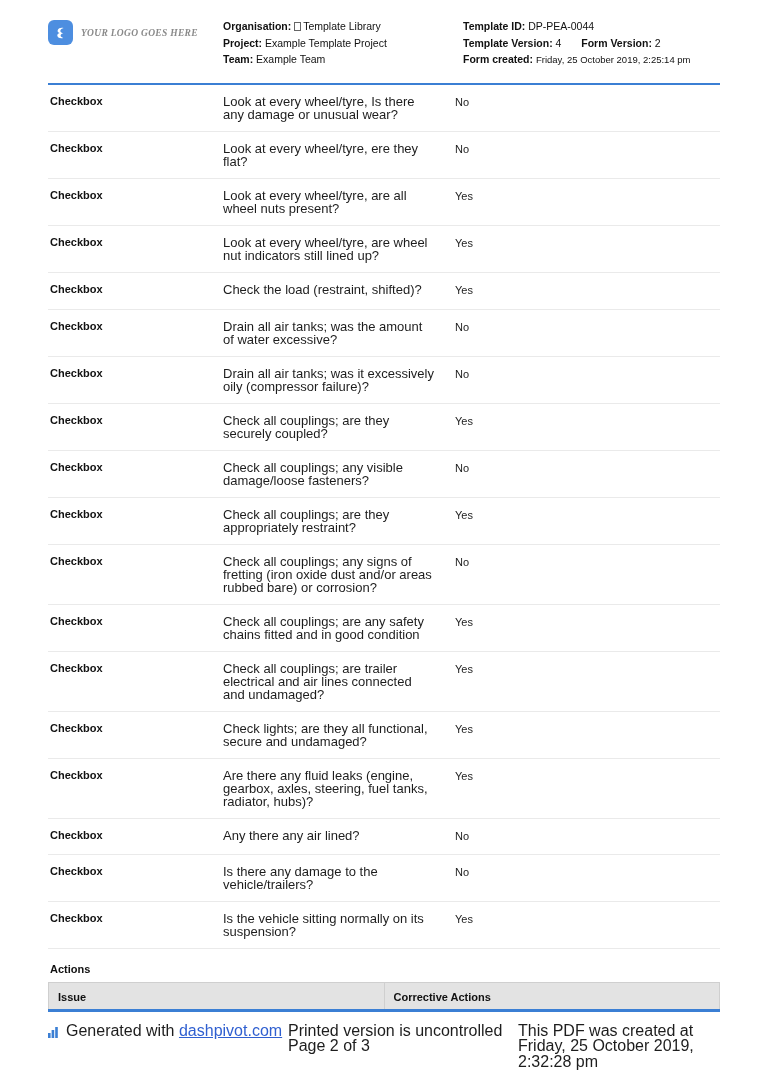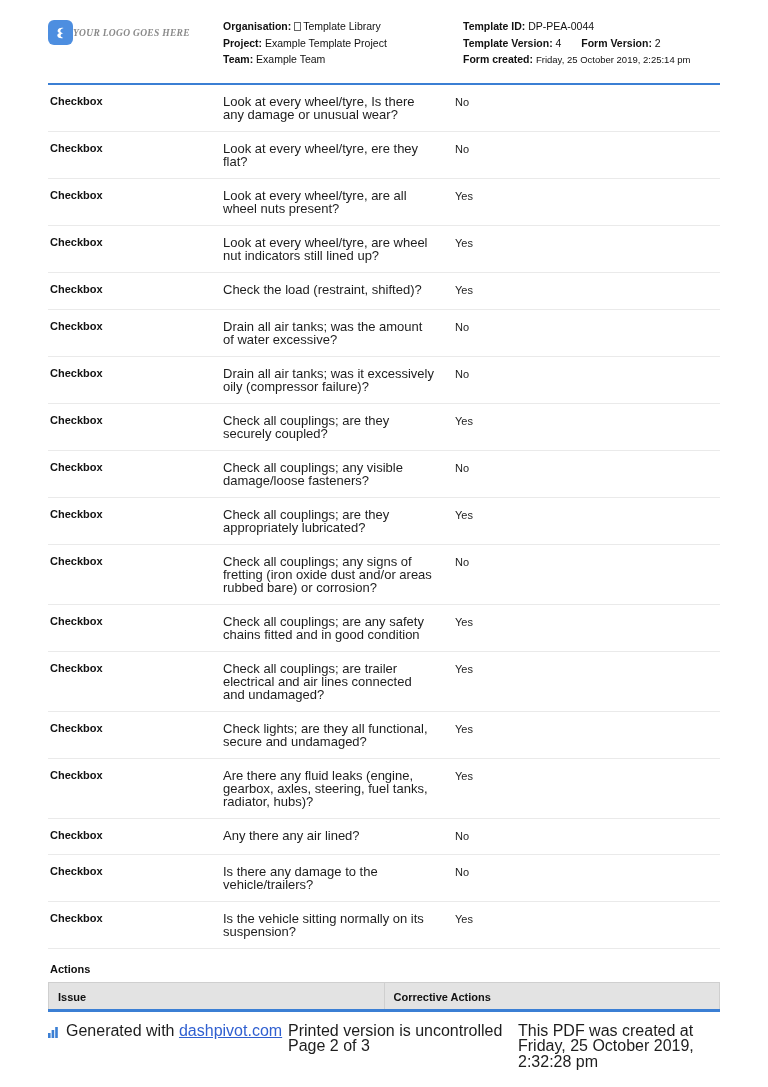--- a/index.html
+++ b/index.html
@@ -29,20 +29,21 @@
     display: flex;
     align-items: flex-start;
     padding-top: 16px;
     padding-bottom: 8px;
   }
   .logo-block {
     width: 175px;
     flex: 0 0 175px;
     display: flex;
     align-items: center;
+    gap: 8px;
     padding-top: 4px;
   }
   .logo-mark {
     width: 25px; height: 25px;
     border-radius: 6px;
     background: #4d8ee0;
     display: flex; align-items: center; justify-content: center;
     flex: 0 0 25px;
   }
   .logo-text {
@@ -272,21 +273,21 @@
           <td class="c-question">Check all couplings; are they securely coupled?</td>
           <td class="c-answer">Yes</td>
         </tr>
         <tr>
           <td class="c-label">Checkbox</td>
           <td class="c-question">Check all couplings; any visible damage/loose fasteners?</td>
           <td class="c-answer">No</td>
         </tr>
         <tr>
           <td class="c-label">Checkbox</td>
-          <td class="c-question">Check all couplings; are they appropriately lubricated?</td>
+          <td class="c-question">Check all couplings; are they appropriately restraint?</td>
           <td class="c-answer">Yes</td>
         </tr>
         <tr>
           <td class="c-label">Checkbox</td>
           <td class="c-question">Check all couplings; any signs of fretting (iron oxide dust and/or areas rubbed bare) or corrosion?</td>
           <td class="c-answer">No</td>
         </tr>
         <tr>
           <td class="c-label">Checkbox</td>
           <td class="c-question">Check all couplings; are any safety chains fitted and in good condition</td>

